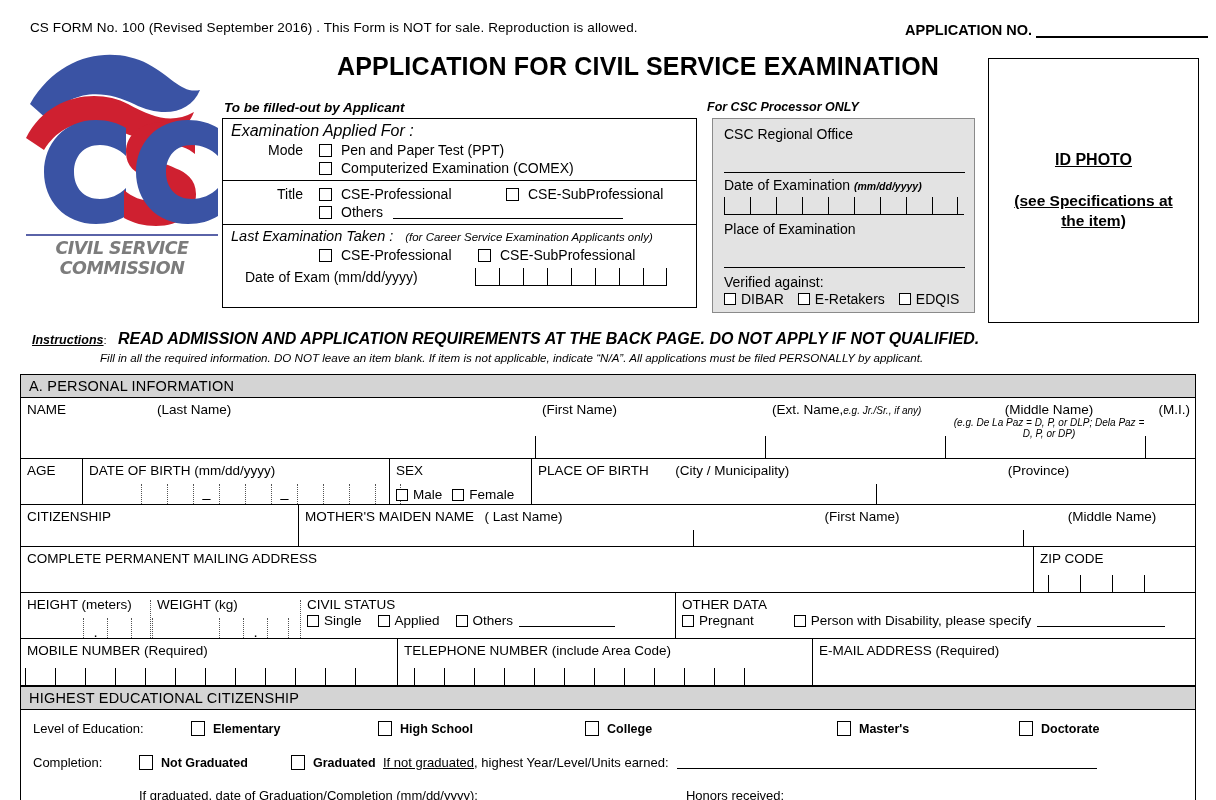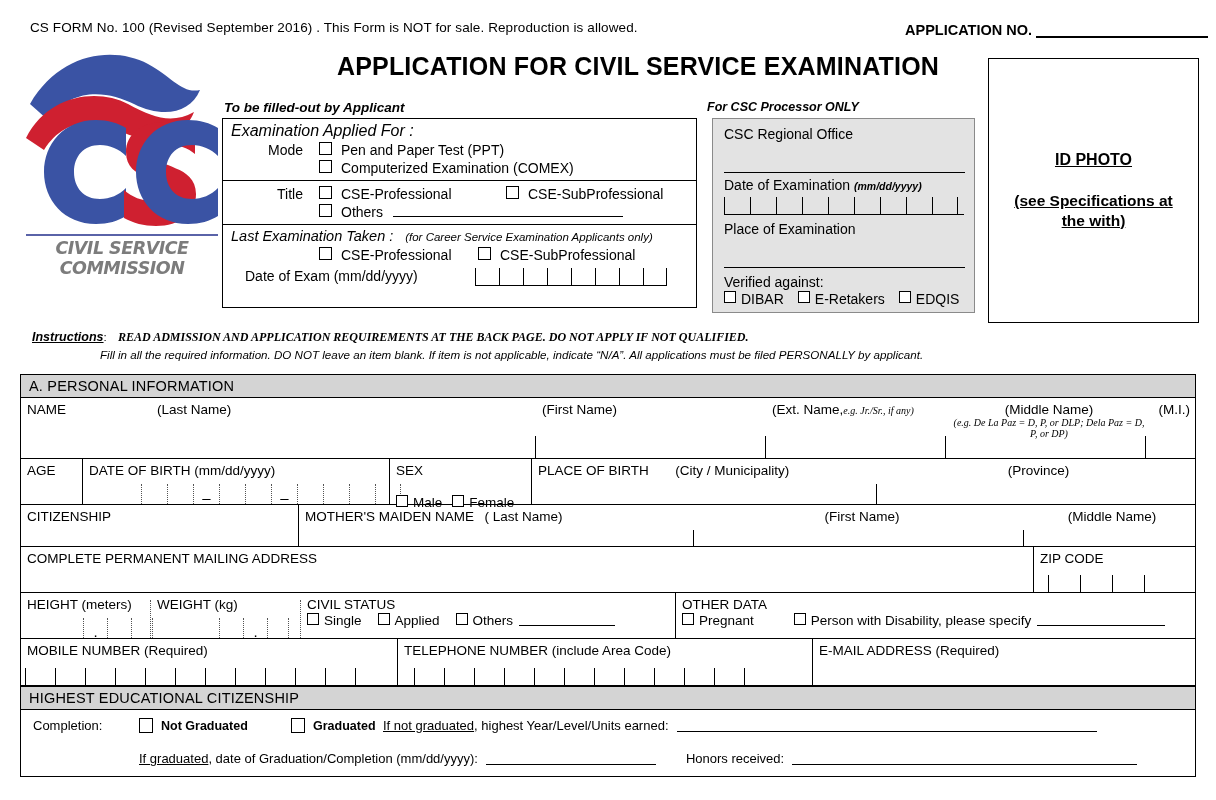--- a/index.html
+++ b/index.html
@@ -75,21 +75,21 @@
     position: absolute; left: 222px; top: 118px;
     width: 475px; height: 190px;
     border: 1.5px solid #000;
     box-sizing: border-box;
     font-size: 14px;
   }
   .exam-seg { padding: 3px 6px 4px 8px; }
   .seg-div { border-top: 1.5px solid #000; }
   .exam-head { font-style: italic; font-size: 16px; }
   .lbl-col { display: inline-block; width: 72px; text-align: right; padding-right: 16px; }
-  .row { display: flex; margin-top: 2px; }
+  .row { display: flex; align-items: center; margin-top: 2px; }
   .cb {
     display: inline-block; width: 13px; height: 13px;
     border: 1.6px solid #000; box-sizing: border-box;
     margin-right: 9px; flex: none; background: #fff;
   }
   .cb-sm { width: 12px; height: 12px; margin-right: 5px; }
   .ul-rule { display: inline-block; border-bottom: 1.5px solid #000; height: 12px; }
   .note-it { font-style: italic; font-size: 11.5px; }
 
   
@@ -123,21 +123,21 @@
   }
   .photo-box .t1 { font-size: 16px; font-weight: bold; text-decoration: underline; }
   .photo-box .t2 { font-size: 15.5px; font-weight: bold; text-decoration: underline; margin-top: 22px; line-height: 1.25; padding: 0 12px; }
 
   
   .instructions {
     position: absolute; left: 32px; top: 330px;
     width: 1160px; font-size: 11.5px;
   }
   .ins-lbl { font-weight: bold; font-style: italic; text-decoration: underline; font-size: 12.5px; }
-  .ins-l1 { font-weight: bold; font-style: italic; font-size: 12px; font-family: Liberation Serif, serif; }
+  .ins-l1 { font-weight: bold; font-style: italic; font-size: 16px; }
   .ins-l2 { font-style: italic; font-size: 11.6px; margin-left: 68px; margin-top: 3px; }
 
   
   .sheet {
     position: absolute; left: 20px; top: 374px;
     width: 1176px;
     border: 1.5px solid #000;
     box-sizing: border-box;
   }
   .secbar {
@@ -145,21 +145,21 @@
     border-bottom: 1.5px solid #000;
     font-size: 14.5px;
     padding: 3px 0 3px 8px;
     letter-spacing: .2px;
   }
   .trow { display: flex; border-bottom: 1.5px solid #000; position: relative; }
   .trow:last-child { border-bottom: none; }
   .cellbox { position: relative; box-sizing: border-box; padding: 2px 0 0 6px; }
   .vdiv { border-right: 1.5px solid #000; }
   .cap { font-size: 13.5px; white-space: nowrap; }
-  .cap-xs { font-size: 10px; font-style: italic; font-family: Liberation Serif, serif; }
+  .cap-xs { font-size: 10px; font-style: italic; }
 
   
   .tick {
     position: absolute; bottom: 0; width: 0;
     border-left: 1.5px solid #000;
   }
   .dotcomb { display: flex; }
   .dotcomb .dcell {
     border-left: 1px dotted #555;
     height: 20px; box-sizing: border-box;
@@ -296,21 +296,21 @@
       <span style="margin-right:14px">DIBAR</span>
       <span class="cb cb-sm"></span>
       <span style="margin-right:14px">E-Retakers</span>
       <span class="cb cb-sm"></span>
       <span>EDQIS</span>
     </div>
   </div>
 
   <div class="photo-box">
     <div class="t1">ID PHOTO</div>
-    <div class="t2">(see Specifications at the with)</div>
+    <div class="t2">(see Specifications at the item)</div>
   </div>
 
   <div class="instructions">
     <div>
       <span class="ins-lbl">Instructions</span><span>:</span>
       <span class="ins-l1" style="margin-left:8px">READ ADMISSION AND APPLICATION REQUIREMENTS AT THE BACK PAGE.  DO NOT APPLY IF NOT QUALIFIED.</span>
     </div>
     <div class="ins-l2">Fill in all the required information.  DO NOT leave an item blank.  If item is  not  applicable, indicate  “N/A”.  All applications must be filed PERSONALLY by applicant.</div>
   </div>
 
@@ -362,21 +362,21 @@
               <span class="dot">–</span>
             </span>
           <span class="dcell" style="width:26px"></span>
           <span class="dcell" style="width:26px"></span>
           <span class="dcell" style="width:26px"></span>
           <span class="dcell" style="width:26px"></span>
         </div>
       </div>
       <div class="cellbox vdiv" style="width:142px">
         <span class="cap">SEX</span>
-        <div class="row" style="margin-top:16px">
+        <div class="row" style="margin-top:8px">
           <span class="cb cb-sm"></span>
           <span class="cap" style="margin-right:10px">Male</span>
           <span class="cb cb-sm"></span>
           <span class="cap">Female</span>
         </div>
       </div>
       <div class="cellbox" style="width:345px">
         <span class="cap">PLACE OF BIRTH</span>
         <span class="cap" style="margin-left:22px">(City / Municipality)</span>
         <span class="tick" style="right:0;height:20px"></span>
@@ -501,20 +501,33 @@
             <span class="cell" style="width:30px;border-right:none"></span>
         </div>
       </div>
       <div class="cellbox" style="width:381px">
         <span class="cap">E-MAIL ADDRESS (Required)</span>
       </div>
     </div>
 
     <div class="secbar" style="border-top:1.5px solid #000">HIGHEST EDUCATIONAL CITIZENSHIP</div>
 
+    <div class="trow" style="height:37px;align-items:center;border-bottom:none">
+      <span class="edu-lbl" style="width:158px;padding-left:12px">Level of Education:</span>
+      <span class="cb-edu"></span>
+      <span class="edu-opt" style="width:165px">Elementary</span>
+      <span class="cb-edu"></span>
+      <span class="edu-opt" style="width:185px">High School</span>
+      <span class="cb-edu"></span>
+      <span class="edu-opt" style="width:230px">College</span>
+      <span class="cb-edu"></span>
+      <span class="edu-opt" style="width:160px">Master's</span>
+      <span class="cb-edu"></span>
+      <span class="edu-opt">Doctorate</span>
+    </div>
 
     <div class="trow" style="height:31px;align-items:center;border-bottom:none">
       <span class="edu-lbl" style="width:106px;padding-left:12px">Completion:</span>
       <span class="cb-edu"></span>
       <span class="edu-opt" style="width:130px">Not Graduated</span>
       <span class="cb-edu"></span>
       <span class="edu-opt" style="width:70px">Graduated</span>
       <span class="edu-lbl ul-txt">If not graduated</span>
       <span class="edu-lbl">, highest Year/Level/Units earned:</span>
       <span class="ul-rule" style="width:420px;margin-left:8px"></span>

